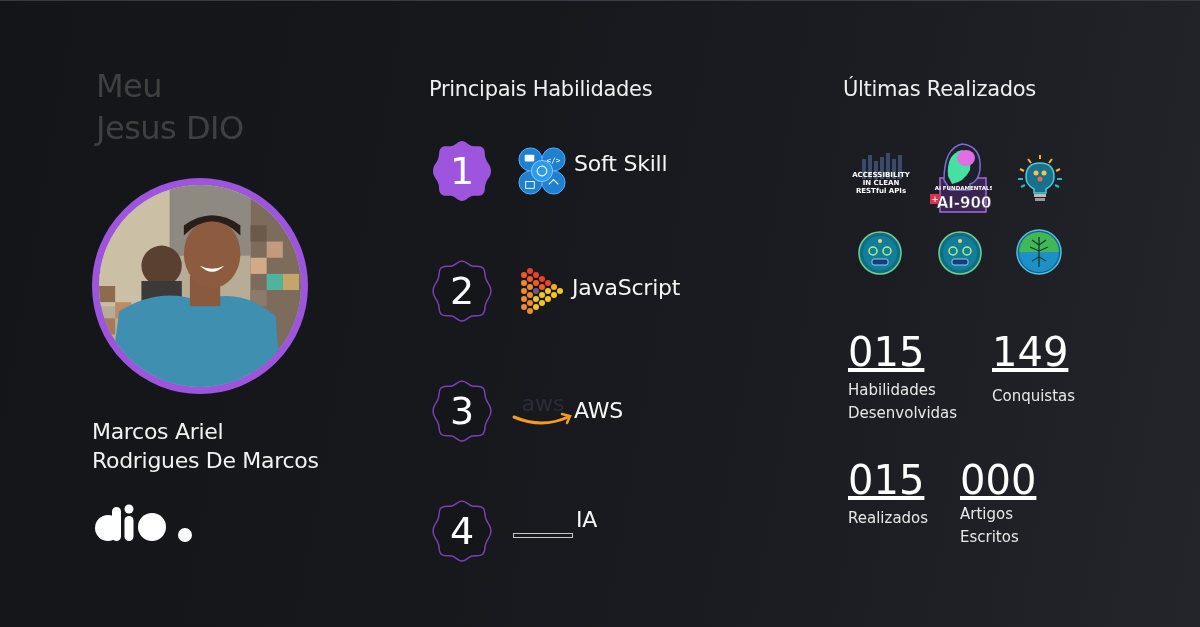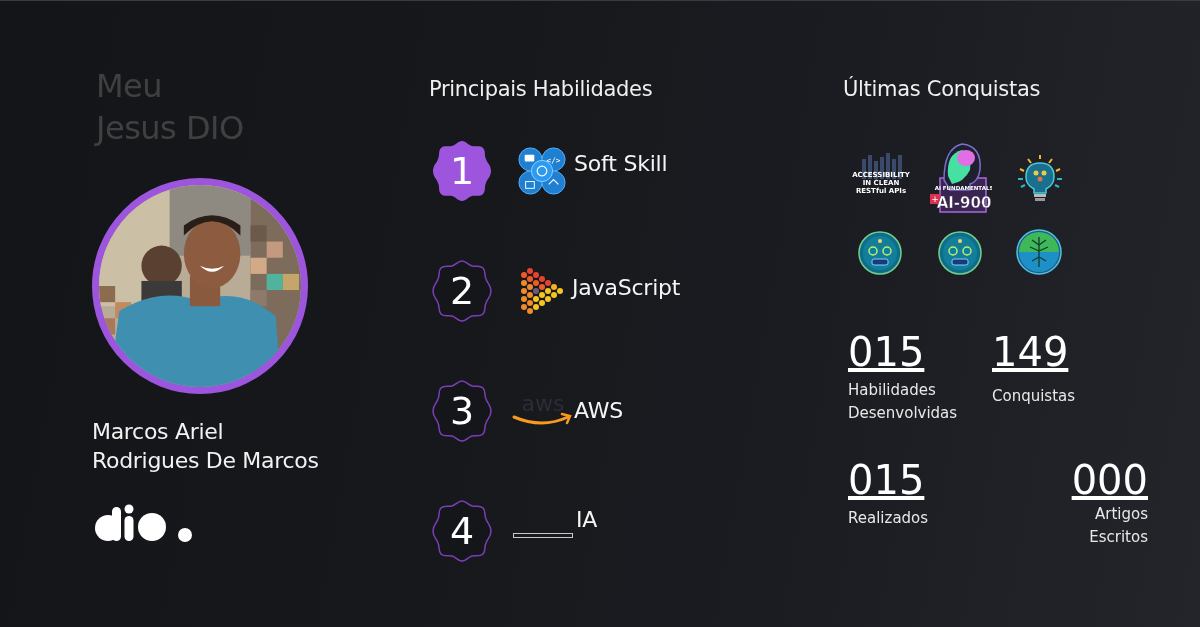--- a/index.html
+++ b/index.html
@@ -194,21 +194,21 @@
       <path d="M34 4 C38 4 40 8 44 9 C48 10 52 8 55 11 C58 14 56 18 58 22 C59 26 63 28 63 34 C63 40 59 42 58 46 C56 50 58 54 55 57 C52 60 48 58 44 59 C40 60 38 64 34 64 C30 64 28 60 24 59 C20 58 16 60 13 57 C10 54 12 50 10 46 C9 42 5 40 5 34 C5 28 9 26 10 22 C12 18 10 14 13 11 C16 8 20 10 24 9 C28 8 30 4 34 4 Z" fill="#15161a" stroke="#7a3fb8" stroke-width="1.5"></path>
     </svg>
     <div class="num">4</div>
   </div>
   <div class="skill-icon" style="margin-left:16px;width:62px;">
     <div style="width:60px;height:5px;border:1px solid #c8c8c8;margin-top:8px;"></div>
   </div>
   <div class="skill-label" style="margin-left:2px;margin-top:-24px;">IA</div>
 </div>
 
-<div class="abs section-title ach-title">Últimas Conquistas</div>
+<div class="abs section-title ach-title">Últimas Realizados</div>
 
 <div class="abs ach-icon" style="left:852px;top:150px;width:58px;height:50px;">
   <svg viewBox="0 0 58 50" width="58" height="50">
     <g fill="#3b4a6a">
         <rect x="10" y="8" width="4" height="20"></rect>
         <rect x="16" y="4" width="4" height="24"></rect>
         <rect x="22" y="10" width="4" height="18"></rect>
         <rect x="28" y="6" width="4" height="22"></rect>
         <rect x="34" y="2" width="4" height="26"></rect>
         <rect x="40" y="8" width="4" height="20"></rect>
@@ -310,19 +310,19 @@
   </div>
 </div>
 
 <div class="abs" style="left:848px;top:456px;width:140px;">
   <div class="stat-num">015</div>
   <div class="stat-label" style="margin-top:4px;">
     <div>Realizados</div>
   </div>
 </div>
 
-<div class="abs" style="left:1008px;top:456px;width:140px;text-align:right;">
+<div class="abs" style="left:960px;top:456px;width:140px;">
   <div class="stat-num">000</div>
   <div class="stat-label" style="margin-top:0;">
     <div>Artigos</div>
     <div>Escritos</div>
   </div>
 </div>
 
 </body></html>

